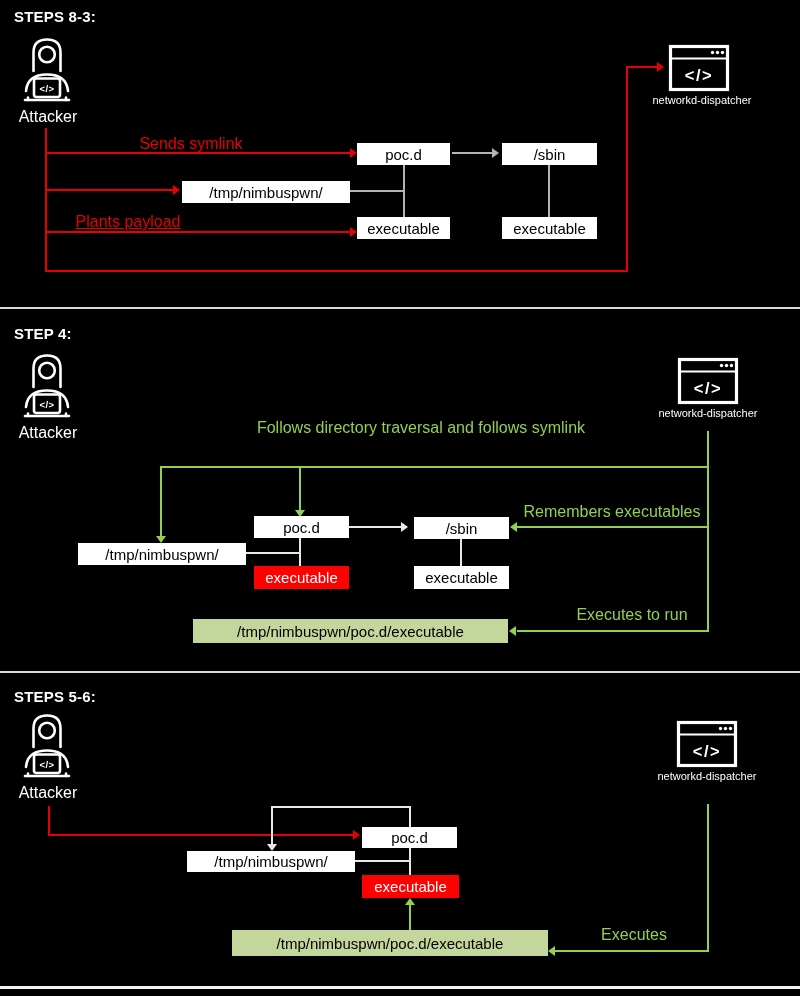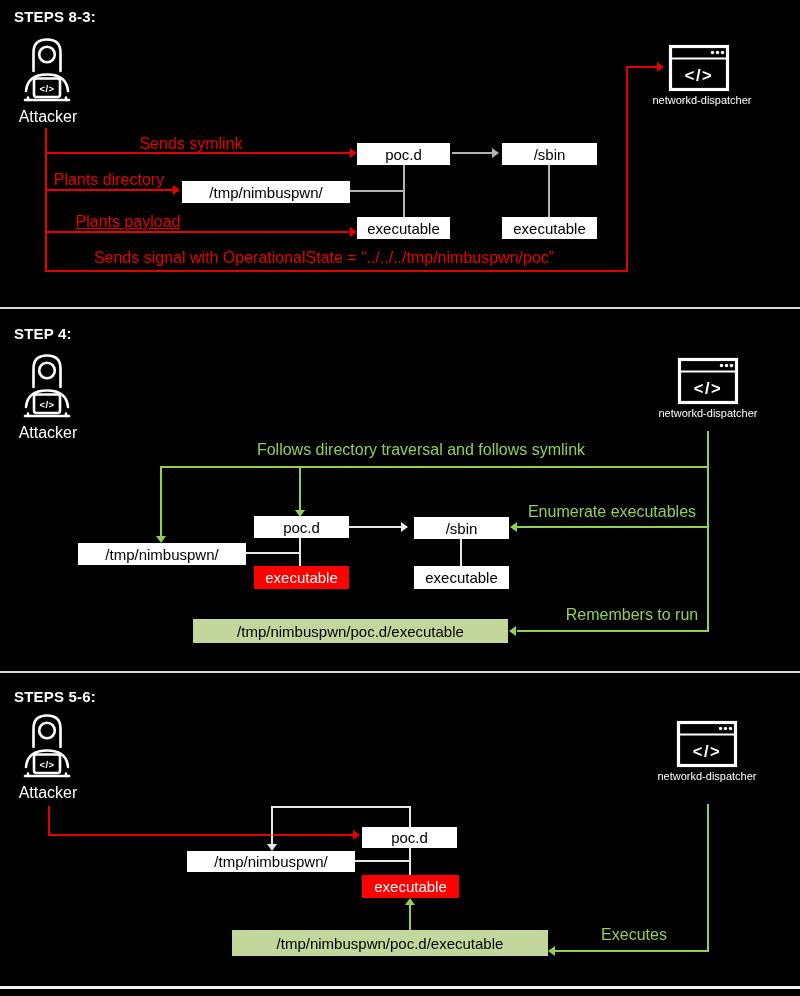--- a/index.html
+++ b/index.html
@@ -79,31 +79,29 @@
   <div class="name sm" style="left:627px; top:94px; width:150px;">networkd-dispatcher</div>
 
   <div class="ln c-red" style="left:45px; top:128px; width:2px; height:144px;"></div>
 
   <div class="ln c-red" style="left:45px; top:152px; width:305px; height:2px;"></div>
   <div class="ah r c-red" style="left:350px; top:148px;"></div>
   <div class="lbl red" style="left:91px; top:135px; width:200px;">Sends symlink</div>
 
   <div class="ln c-red" style="left:45px; top:189px; width:128px; height:2px;"></div>
   <div class="ah r c-red" style="left:173px; top:185px;"></div>
-  <div class="lbl red" style="left:9px; top:171px; width:200px;">Plants directory</div>
 
   <div class="ln c-red" style="left:45px; top:231px; width:305px; height:2px;"></div>
   <div class="ah r c-red" style="left:350px; top:227px;"></div>
   <div class="lbl red" style="left:28px; top:213px; width:200px;text-decoration:underline;">Plants payload</div>
 
   <div class="ln c-red" style="left:45px; top:270px; width:583px; height:2px;"></div>
   <div class="ln c-red" style="left:626px; top:66px; width:2px; height:206px;"></div>
   <div class="ln c-red" style="left:626px; top:66px; width:31px; height:2px;"></div>
   <div class="ah r c-red" style="left:657px; top:62px;"></div>
-  <div class="lbl red" style="left:92px; top:249px; width:464px;">Sends signal with OperationalState = “../../../tmp/nimbuspwn/poc”</div>
 
   <div class="bx" style="left:357px; top:143px; width:93px; height:22px;">poc.d</div>
   <div class="bx" style="left:502px; top:143px; width:95px; height:22px;">/sbin</div>
   <div class="bx" style="left:182px; top:181px; width:168px; height:22px;">/tmp/nimbuspwn/</div>
   <div class="bx" style="left:357px; top:217px; width:93px; height:22px;">executable</div>
   <div class="bx" style="left:502px; top:217px; width:95px; height:22px;">executable</div>
 
   <div class="ln c-conn" style="left:452px; top:152px; width:40px; height:2px;"></div>
   <div class="ah r c-conn" style="left:492px; top:148px;"></div>
   <div class="ln c-conn" style="left:403px; top:165px; width:2px; height:52px;"></div>
@@ -122,42 +120,42 @@
       <use href="#sym-dispatcher"></use>
     </svg>
   <div class="name sm" style="left:633px; top:407px; width:150px;">networkd-dispatcher</div>
 
   <div class="ln c-green" style="left:707px; top:431px; width:2px; height:201px;"></div>
   <div class="ln c-green" style="left:161px; top:466px; width:548px; height:2px;"></div>
   <div class="ln c-green" style="left:160px; top:466px; width:2px; height:70px;"></div>
   <div class="ah d c-green" style="left:156px; top:536px;"></div>
   <div class="ln c-green" style="left:299px; top:466px; width:2px; height:44px;"></div>
   <div class="ah d c-green" style="left:295px; top:510px;"></div>
-  <div class="lbl green" style="left:221px; top:441px; width:400px;">Follows directory traversal and follows symlink</div>
+  <div class="lbl green" style="left:221px; top:419px; width:400px;">Follows directory traversal and follows symlink</div>
 
   <div class="bx" style="left:254px; top:516px; width:95px; height:22px;">poc.d</div>
   <div class="bx" style="left:414px; top:517px; width:95px; height:22px;">/sbin</div>
   <div class="bx" style="left:78px; top:543px; width:168px; height:22px;">/tmp/nimbuspwn/</div>
   <div class="bx redbx" style="left:254px; top:566px; width:95px; height:23px;">executable</div>
   <div class="bx" style="left:414px; top:566px; width:95px; height:23px;">executable</div>
 
   <div class="ln c-conn2" style="left:349px; top:526px; width:52px; height:2px;"></div>
   <div class="ah r c-conn2" style="left:401px; top:522px;"></div>
   <div class="ln c-conn2" style="left:246px; top:552px; width:55px; height:2px;"></div>
   <div class="ln c-conn2" style="left:299px; top:538px; width:2px; height:28px;"></div>
   <div class="ln c-conn2" style="left:460px; top:539px; width:2px; height:27px;"></div>
 
   <div class="ln c-green" style="left:517px; top:526px; width:192px; height:2px;"></div>
   <div class="ah l c-green" style="left:510px; top:522px;"></div>
-  <div class="lbl green" style="left:512px; top:503px; width:200px;">Enumerate executables</div>
+  <div class="lbl green" style="left:512px; top:503px; width:200px;">Remembers executables</div>
 
   <div class="bx greenbx" style="left:193px; top:619px; width:315px; height:24px;">/tmp/nimbuspwn/poc.d/executable</div>
   <div class="ln c-green" style="left:517px; top:630px; width:192px; height:2px;"></div>
   <div class="ah l c-green" style="left:509px; top:626px;"></div>
-  <div class="lbl green" style="left:532px; top:606px; width:200px;">Remembers to run</div>
+  <div class="lbl green" style="left:532px; top:606px; width:200px;">Executes to run</div>
 
   <div class="divider" style="top:671px;"></div>
   <div class="title" style="left:14px; top:688px;">STEPS 5-6:</div>
 
   <svg class="p" style="left:18px; top:710px; width:58px; height:72px;">
       <use href="#sym-attacker"></use>
     </svg>
   <div class="name" style="left:10px; top:784px; width:76px;">Attacker</div>
 
   <svg class="p" style="left:676px; top:720px; width:62px; height:48px;">

